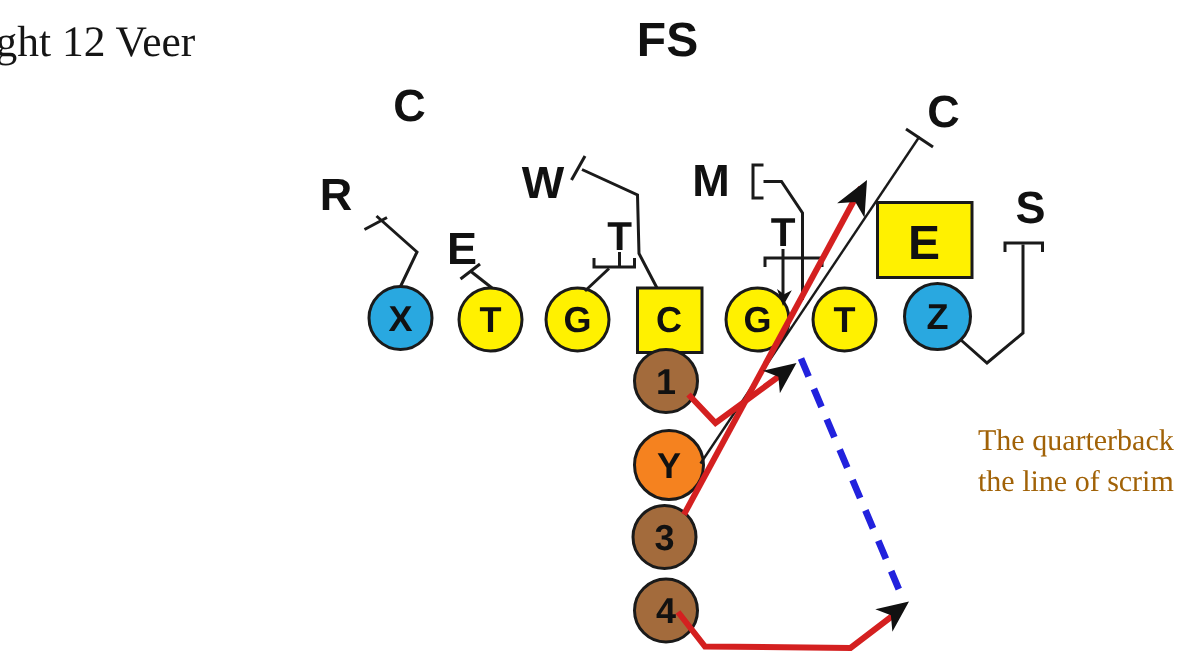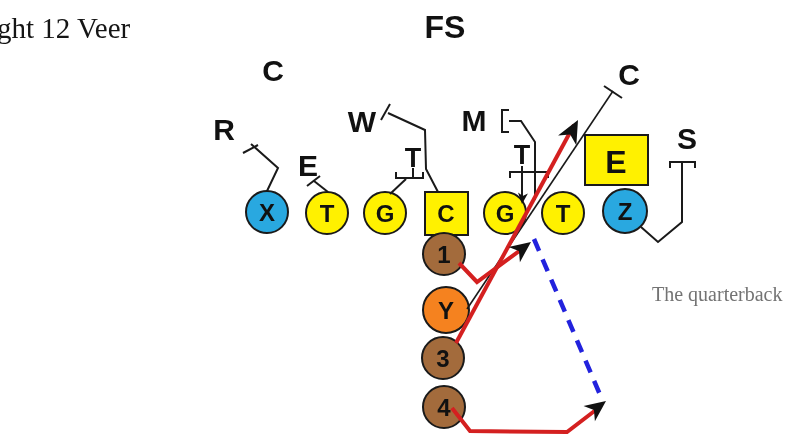--- a/index.html
+++ b/index.html
@@ -1,21 +1,21 @@
 <!DOCTYPE html>
 <html><head>
 <meta charset="utf-8">
 <style>
   html,body{margin:0;padding:0;background:#fff;}
   .stage{position:relative;width:800px;height:445px;background:#ffffff;overflow:hidden;
          font-family:"Liberation Sans",sans-serif;padding-left:44px;}
   .play-title{position:absolute;left:-3px;top:12px;font-family:"Liberation Serif",serif;
               font-size:29px;color:#151515;white-space:nowrap;}
   .note{position:absolute;left:652px;top:281px;width:148px;overflow:hidden;
-        font-family:"Liberation Serif",serif;font-size:20px;line-height:27px;color:#737373;}
+        font-family:"Liberation Serif",serif;font-size:20px;line-height:27px;color:#a16207;}
   .note div{white-space:nowrap;}
   svg{position:absolute;left:0;top:0;}
 </style>
 </head>
 <body>
 
 <div class="stage">
   <div class="play-title">ght 12 Veer</div>
 
   <svg id="diagram" width="800" height="445" viewBox="0 0 800 445">
@@ -75,14 +75,15 @@
       <polyline points="452,408 470,431 567,432 601,406" fill="none" stroke="#D42020" stroke-width="4" stroke-linejoin="miter"></polyline>
       <polyline points="534,239 601,397" fill="none" stroke="#2222DD" stroke-width="4.5" stroke-dasharray="13 9"></polyline>
       <path d="M0,0 L-21,9.450000000000001 L-15.12,0 L-21,-9.450000000000001 Z" fill="#111" transform="translate(531,242) rotate(-37)"></path>
       <path d="M0,0 L-23,10.35 L-16.56,0 L-23,-10.35 Z" fill="#111" transform="translate(578,120) rotate(-62)"></path>
       <path d="M0,0 L-21,9.450000000000001 L-15.12,0 L-21,-9.450000000000001 Z" fill="#111" transform="translate(606,401) rotate(-37)"></path>
       <path d="M0,0 L-11,4.95 L-7.92,0 L-11,-4.95 Z" fill="#111" transform="translate(522,204) rotate(95)"></path>
     </svg>
 
   <div class="note">
     <div>The quarterback</div>
+    <div>the line of scrim</div>
   </div>
 </div>
 
 </body></html>

